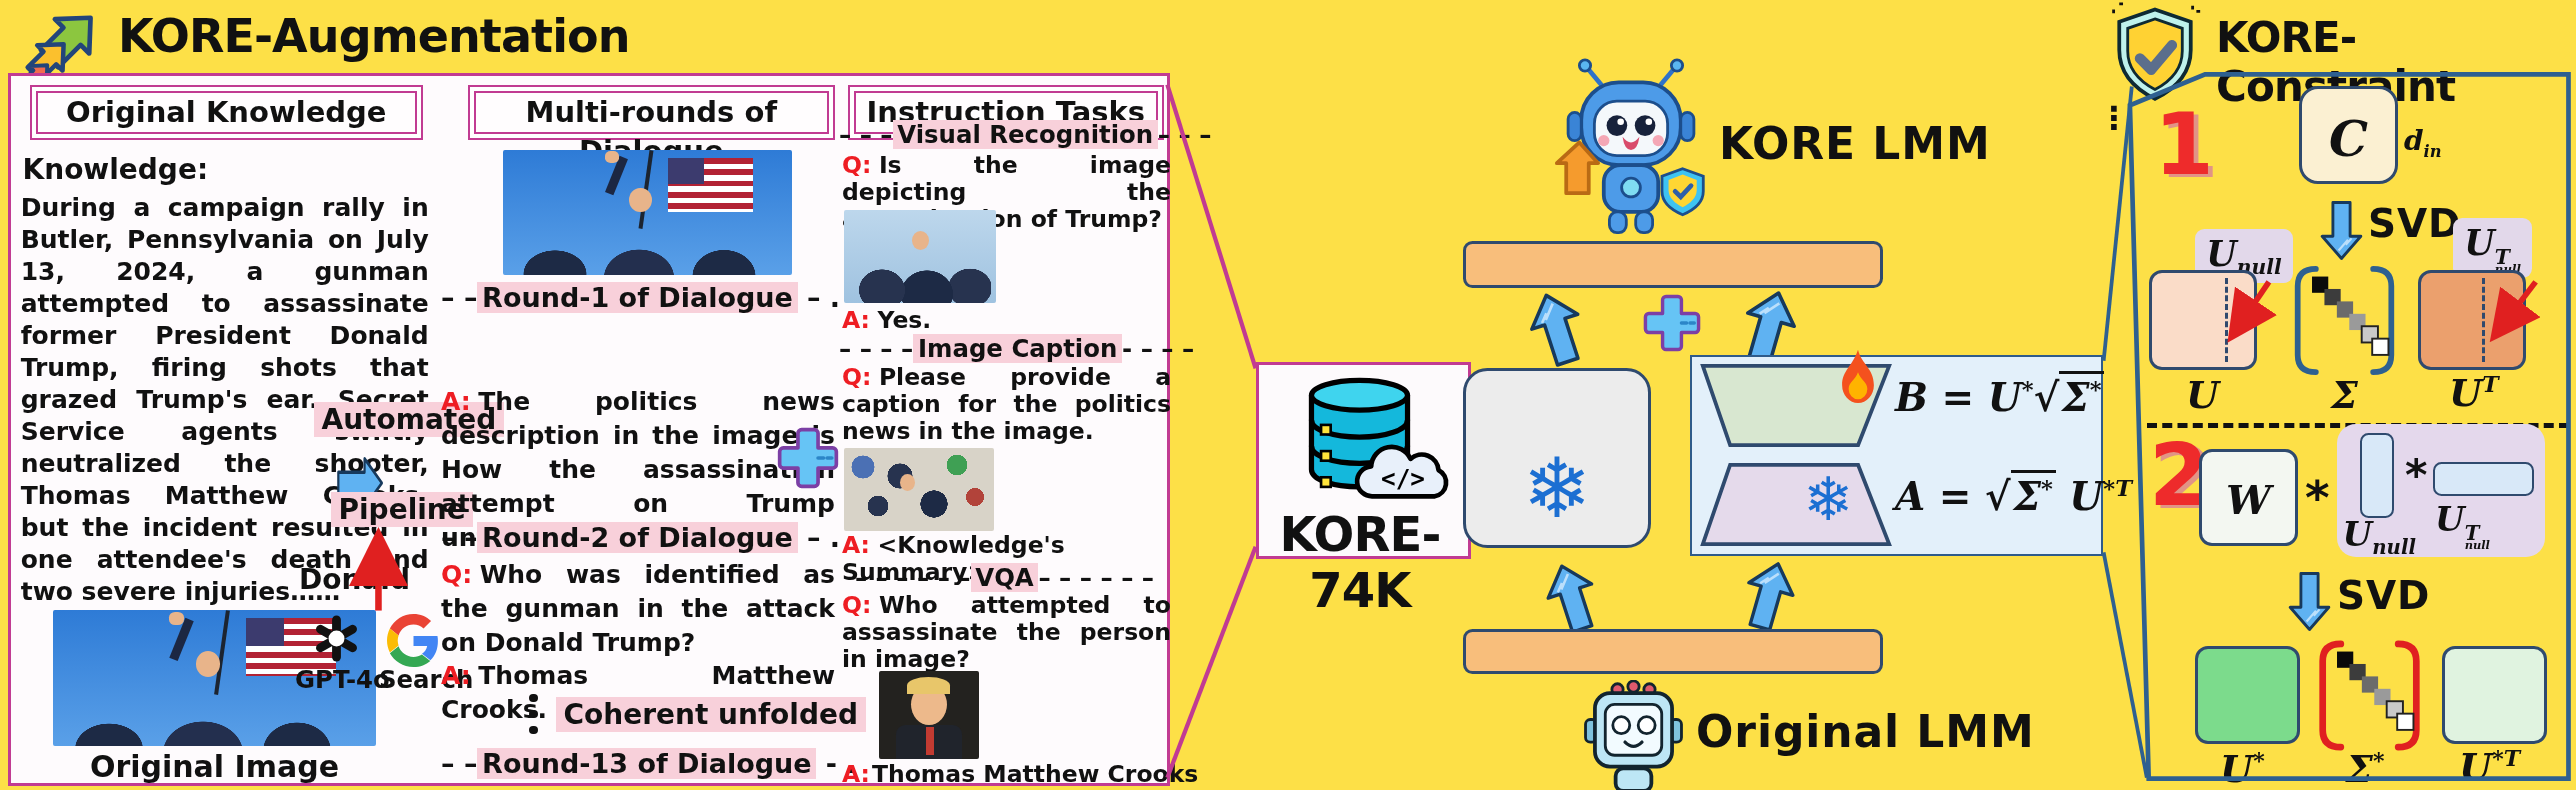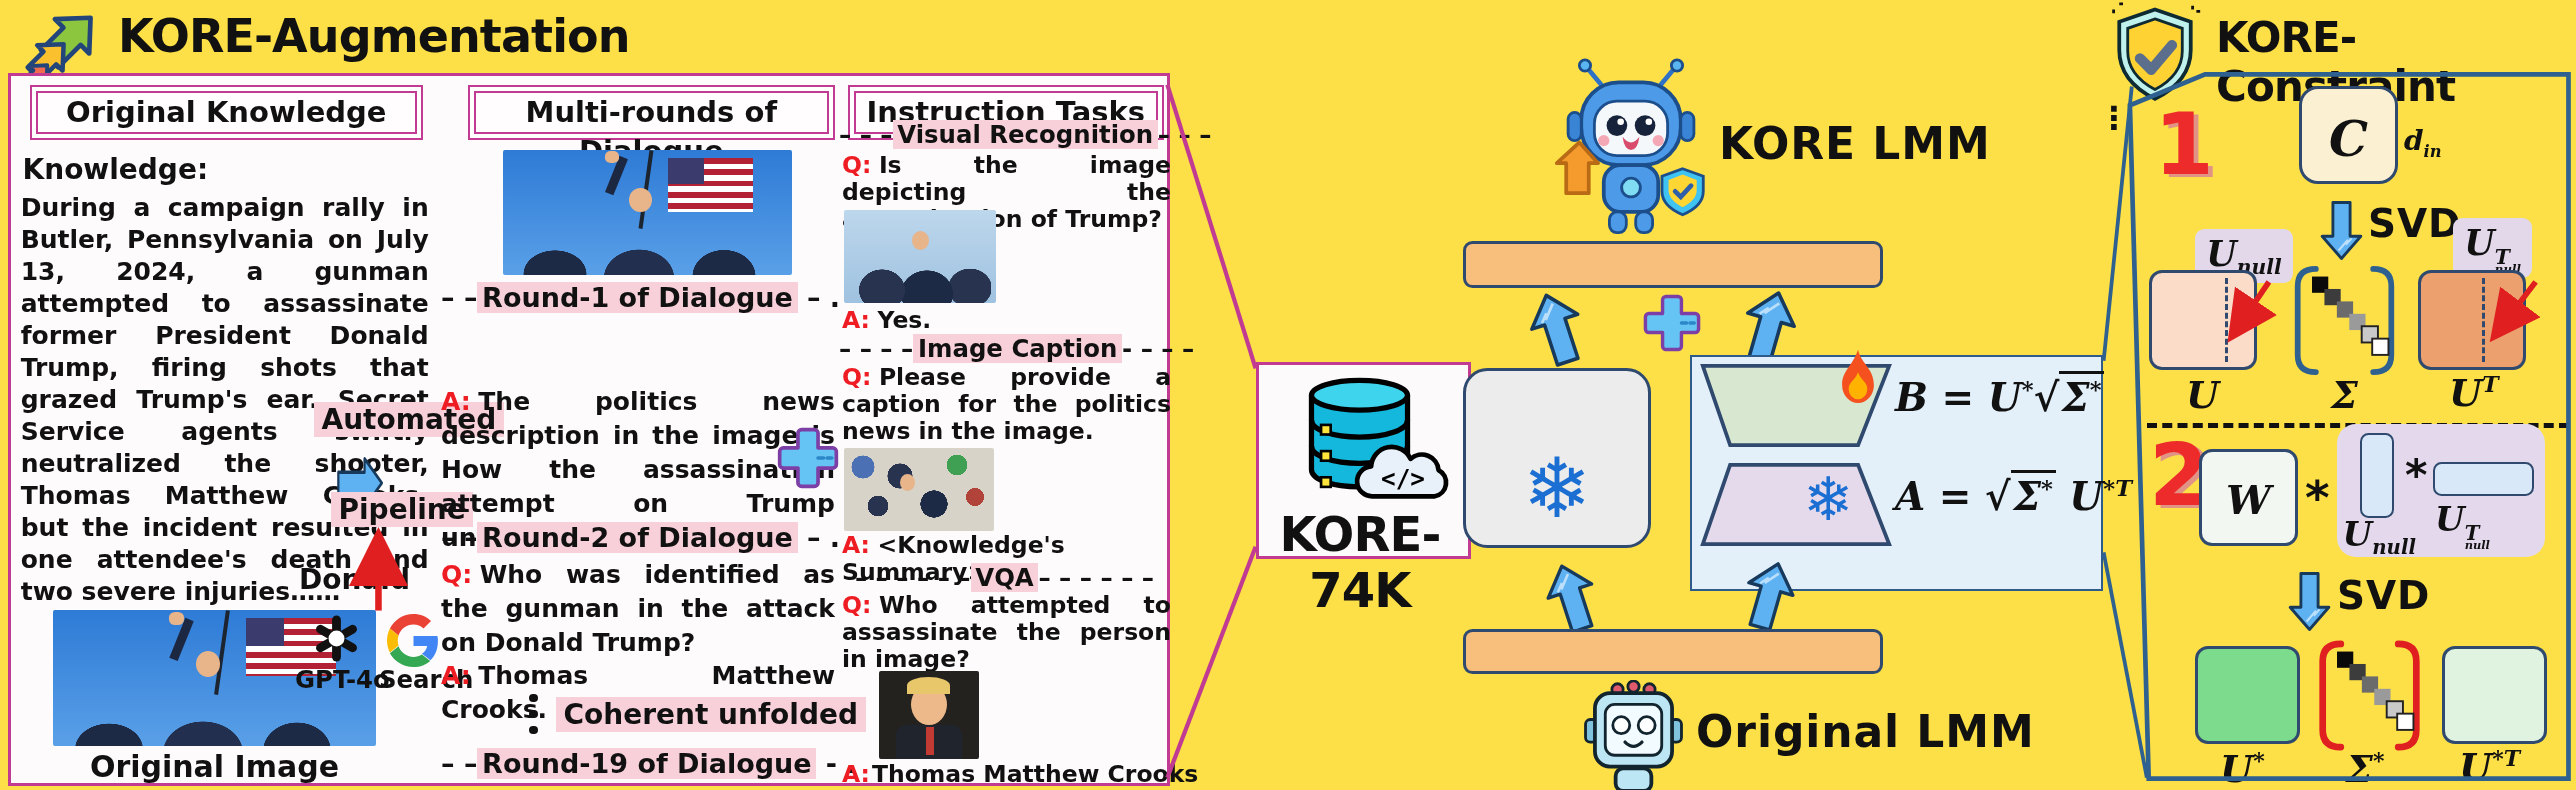--- a/index.html
+++ b/index.html
@@ -136,21 +136,21 @@
   <div class="abs qa" style="left:441px;top:659px;width:394px;">
     <span class="qm">A:</span><span>Thomas Matthew Crooks.</span>
   </div>
   <div class="abs vdots" style="left:528px;top:686px;width:11.3px;">
     <span></span>
       <span></span>
       <span></span>
   </div>
   <div class="abs pinkbg" style="left:556px;top:697px;font-size:28px;padding:0.9px 7.5px;">Coherent unfolded</div>
   <div class="abs roundrow" style="left:441px;top:748px;">
-    <span>– –</span><span class="hl">Round-19 of Dialogue</span> <span>- .</span>
+    <span>– –</span><span class="hl">Round-13 of Dialogue</span> <span>- .</span>
   </div>
 
   <svg class="abs" style="left:776px;top:424px" width="64" height="68" viewBox="0 0 70 74">
     <path d="M28 6 h14 a4 4 0 0 1 4 4 v16 h16 a4 4 0 0 1 4 4 v14 a4 4 0 0 1 -4 4 h-16 v16 a4 4 0 0 1 -4 4 h-14 a4 4 0 0 1 -4 -4 v-16 h-16 a4 4 0 0 1 -4 -4 v-14 a4 4 0 0 1 4 -4 h16 v-16 a4 4 0 0 1 4 -4 z" fill="#66C4F5" stroke="#7C3FA5" stroke-width="4" stroke-linejoin="round"></path>
     <path d="M46 37 h6 M56 37 h5" stroke="#2C86C8" stroke-width="4" stroke-linecap="round"></path>
   </svg>
 
   <div class="abs hdr-outer" style="left:848px;top:85px;width:304px;">
     <div class="hdr-inner">Instruction Tasks</div>
   </div>
@@ -252,21 +252,21 @@
   </svg>
   <svg class="abs" style="left:1735px;top:289px;transform:rotate(16deg)" width="68" height="75" viewBox="0 0 60 84">
     <path d="M30 3 L57 34 L42 34 L42 81 L18 81 L18 34 L3 34 Z" fill="#5FB2F2" stroke="#17395C" stroke-width="4" stroke-linejoin="round"></path>
     <path d="M24 22 l-8 9 M34 14 l-13 15" stroke="#BBDFFB" stroke-width="3"></path>
   </svg>
 
   <div class="abs mbox" style="left:1463px;top:368px;width:188px;height:180px;background:#ECECEC;border-radius:24.4px;">
     <div class="abs" style="left:0;top:71px;width:100%;text-align:center;font-size:83px;line-height:94px;color:#1C6FD2;">❄</div>
   </div>
 
-  <div class="abs" style="left:1690px;top:355px;width:413px;height:236px;background:#E3F0FA;border:2.8px solid #2F5B8A;box-sizing:border-box;">
+  <div class="abs" style="left:1690px;top:355px;width:413px;height:201px;background:#E3F0FA;border:2.8px solid #2F5B8A;box-sizing:border-box;">
     <svg class="abs" style="left:7.5px;top:5.6px" width="192" height="85" viewBox="0 0 204 90">
       <polygon points="3,3 201,3 168,87 32,87" fill="#D8E7D0" stroke="#2F4A6E" stroke-width="4"></polygon>
     </svg>
     <svg class="abs" style="left:137px;top:-11.3px" width="58" height="71" viewBox="0 0 60 76">
       <path d="M30 4 C34 20 47 24 47 42 a17 19 0 0 1 -34 0 C13 26 24 22 30 4" fill="#F4511E"></path>
       <path d="M30 28 c3 9 10 10 10 18 a10 11 0 0 1 -20 0 c0-8 7-9 10-18" fill="#FFB300"></path>
     </svg>
     <div class="abs math" style="left:203px;top:17px;font-size:39px;white-space:nowrap;">
       <span>B = U</span><sup>*</sup><span class="radical">√</span><span class="overbar"><span>Σ</span><sup>*</sup></span>
     </div>

